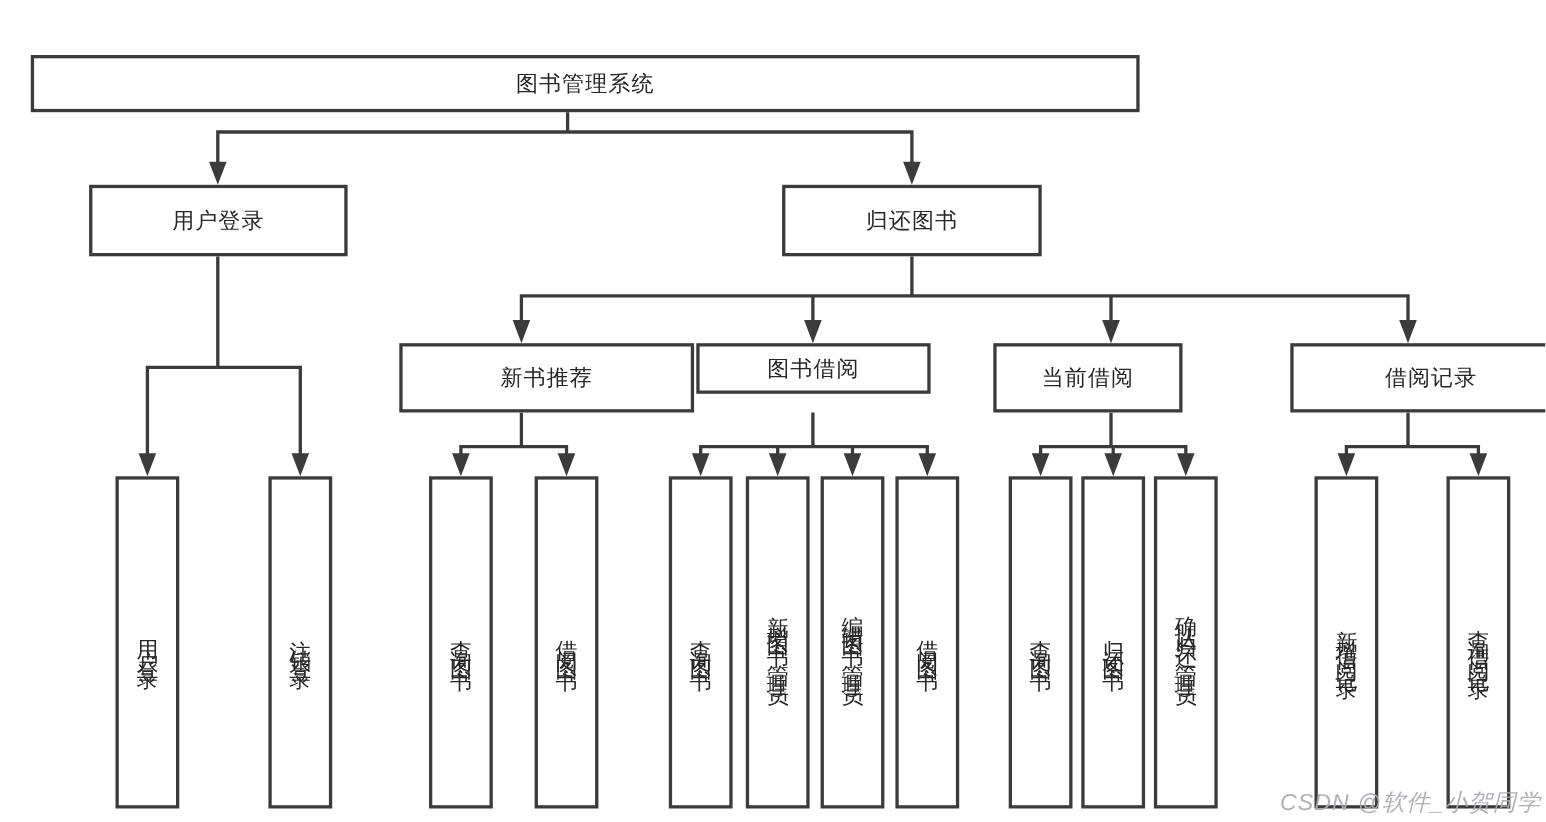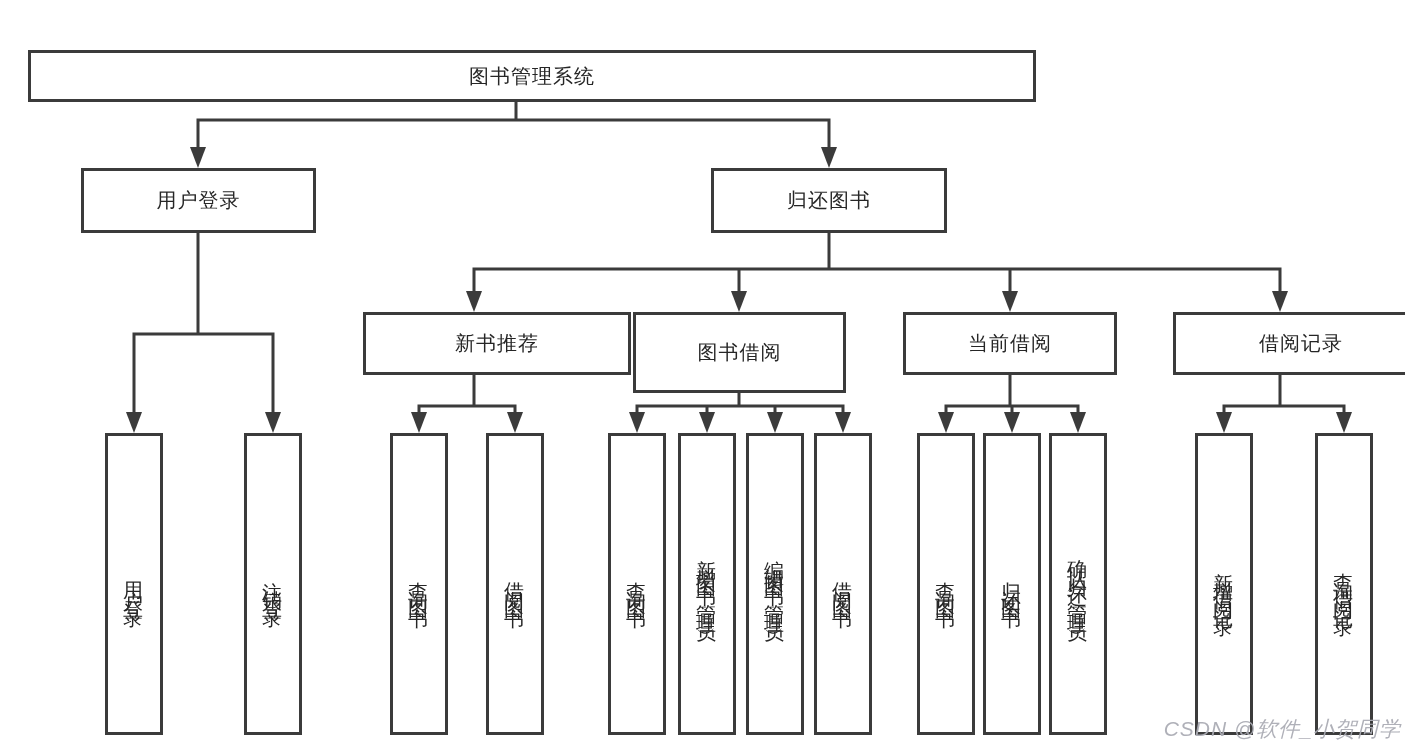--- a/index.html
+++ b/index.html
@@ -102,22 +102,22 @@
       <polygon points="1336,412 1352,412 1344,433"></polygon>
     </g>
   </svg>
 
   <div class="hbox" style="left:28px; top:13px; width:1008px; height:52px;margin-top:37px;">图书管理系统</div>
 
   <div class="hbox" style="left:81px; top:168px; width:235px; height:65px;">用户登录</div>
   <div class="hbox" style="left:711px; top:168px; width:236px; height:65px;">归还图书</div>
 
   <div class="hbox" style="left:363px; top:312px; width:268px; height:63px;">新书推荐</div>
-  <div class="hbox" style="left:633px; top:312px; width:213px; height:81px;font-family:Liberation Mono, monospace;">图书借阅</div>
-  <div class="hbox" style="left:903px; top:312px; width:214px; height:63px;">当前借阅</div>
+  <div class="hbox" style="left:633px; top:312px; width:213px; height:46px;font-family:Liberation Mono, monospace;">图书借阅</div>
+  <div class="hbox" style="left:903px; top:312px; width:172px; height:63px;">当前借阅</div>
   <div class="hbox" style="left:1173px; top:312px; width:256px; height:63px;">借阅记录</div>
 
   <div class="vbox" style="left:105px;">用户登录</div>
   <div class="vbox" style="left:244px;">注销登录</div>
 
   <div class="vbox" style="left:390px;">查询图书</div>
   <div class="vbox" style="left:486px;">借阅图书</div>
 
   <div class="vbox" style="left:608px;">查询图书</div>
   <div class="vbox" style="left:678px;">新增图书（管理员）</div>

